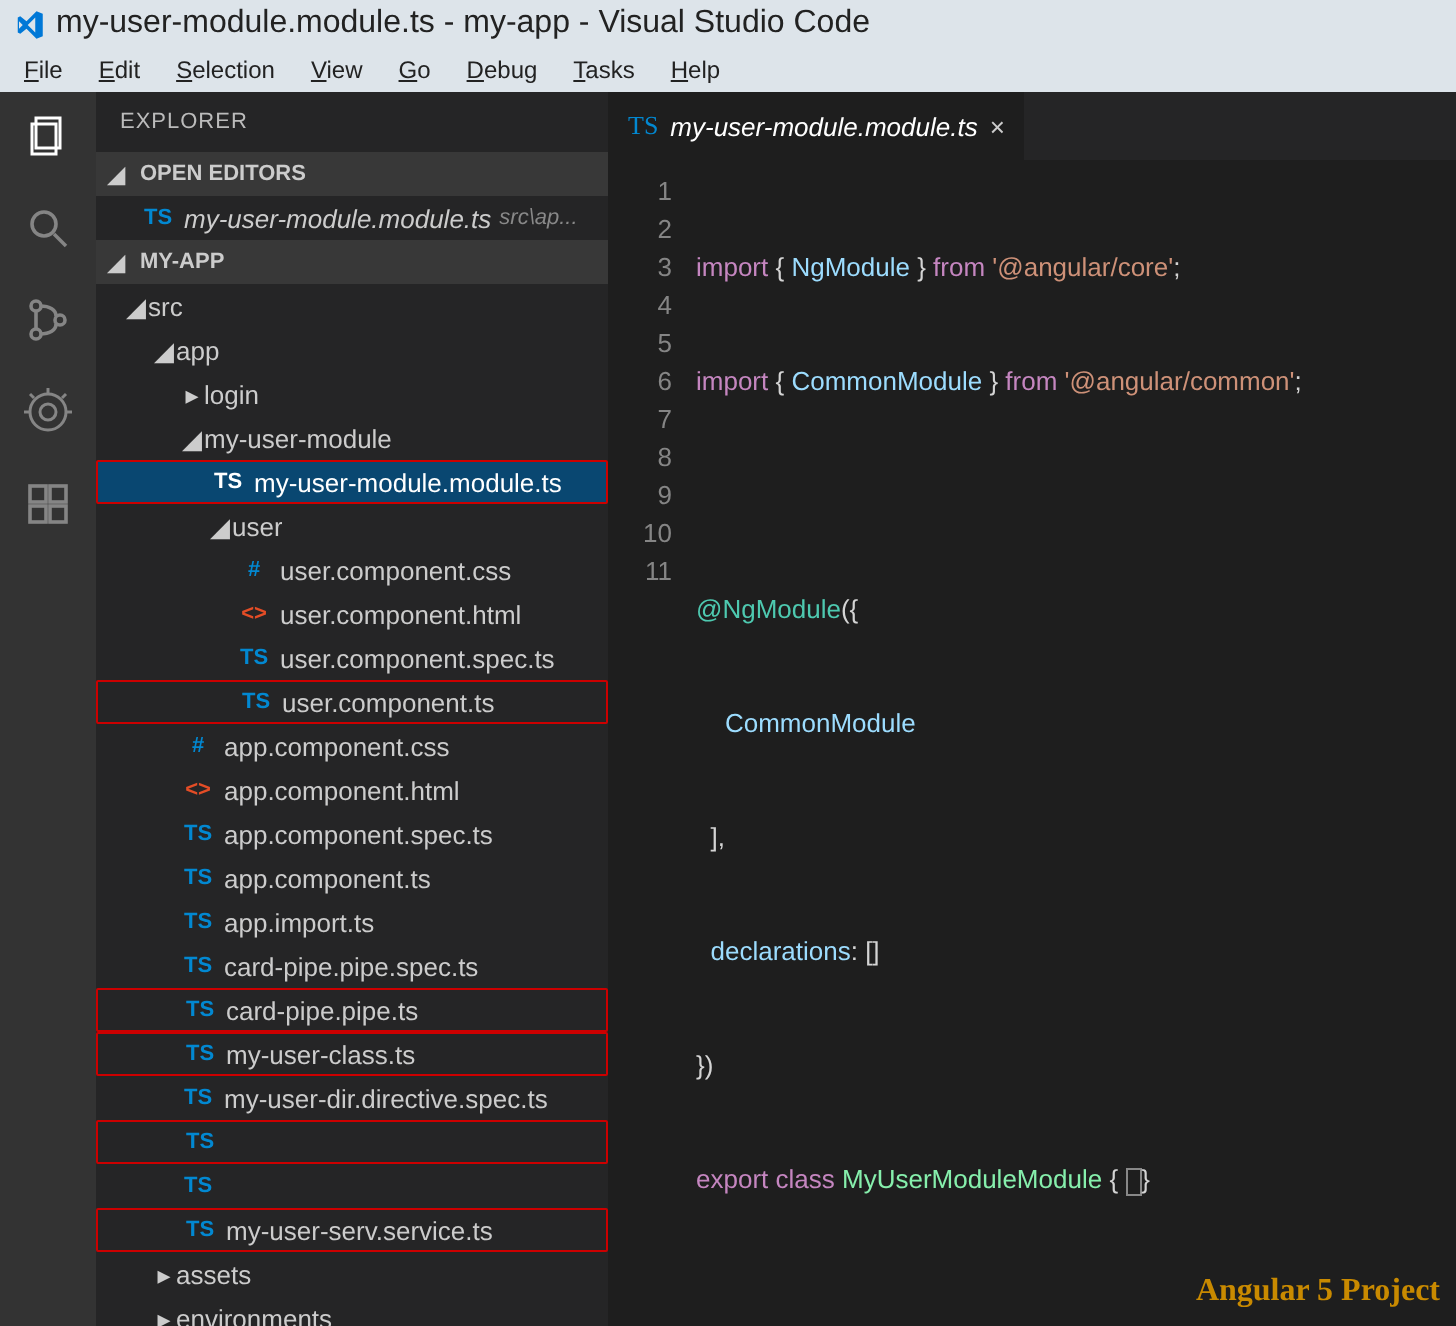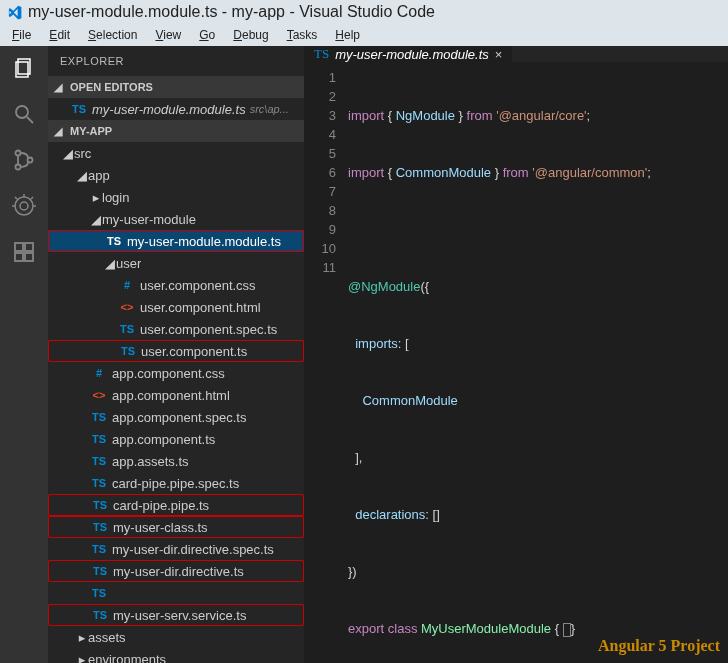--- a/index.html
+++ b/index.html
@@ -186,41 +186,40 @@
       <div class="tree-row" style="padding-left:42px">
           <span class="ficon ts">TS</span>
           <span class="label">app.component.spec.ts</span>
         </div>
       <div class="tree-row" style="padding-left:42px">
           <span class="ficon ts">TS</span>
           <span class="label">app.component.ts</span>
         </div>
       <div class="tree-row" style="padding-left:42px">
           <span class="ficon ts">TS</span>
-          <span class="label">app.assets.ts</span>
+          <span class="label">app.import.ts</span>
         </div>
       <div class="tree-row" style="padding-left:42px">
           <span class="ficon ts">TS</span>
           <span class="label">card-pipe.pipe.spec.ts</span>
         </div>
       <div class="tree-row redbox" style="padding-left:42px">
           <span class="ficon ts">TS</span>
           <span class="label">card-pipe.pipe.ts</span>
         </div>
       <div class="tree-row redbox" style="padding-left:42px">
           <span class="ficon ts">TS</span>
           <span class="label">my-user-class.ts</span>
         </div>
       <div class="tree-row" style="padding-left:42px">
           <span class="ficon ts">TS</span>
           <span class="label">my-user-dir.directive.spec.ts</span>
         </div>
       <div class="tree-row redbox" style="padding-left:42px">
           <span class="ficon ts">TS</span>
-          <span class="label">my-user-dir.directive.ts</span>
         </div>
       <div class="tree-row" style="padding-left:42px">
           <span class="ficon ts">TS</span>
         </div>
       <div class="tree-row redbox" style="padding-left:42px">
           <span class="ficon ts">TS</span>
           <span class="label">my-user-serv.service.ts</span>
         </div>
 
       <div class="tree-row" style="padding-left:28px">
@@ -254,21 +253,20 @@
           <div>8</div>
           <div>9</div>
           <div>10</div>
           <div>11</div>
       </div>
       <div class="code">
         <div><span class="kw">import</span> { <span class="id">NgModule</span> } <span class="kw">from</span> <span class="str">'@angular/core'</span>;</div>
         <div><span class="kw">import</span> { <span class="id">CommonModule</span> } <span class="kw">from</span> <span class="str">'@angular/common'</span>;</div>
         <div></div>
         <div><span class="dec">@NgModule</span>({</div>
-        <div>  <span class="id">imports</span>: [</div>
         <div>    <span class="id">CommonModule</span></div>
         <div>  ],</div>
         <div>  <span class="id">declarations</span>: []</div>
         <div>})</div>
         <div><span class="kw">export</span> <span class="kw">class</span> <span class="cls">MyUserModuleModule</span> { <span class="cursor-box"></span>}</div>
         
       </div>
     </div>
     <div class="footer-badge">Angular 5 Project</div>
   </div>

